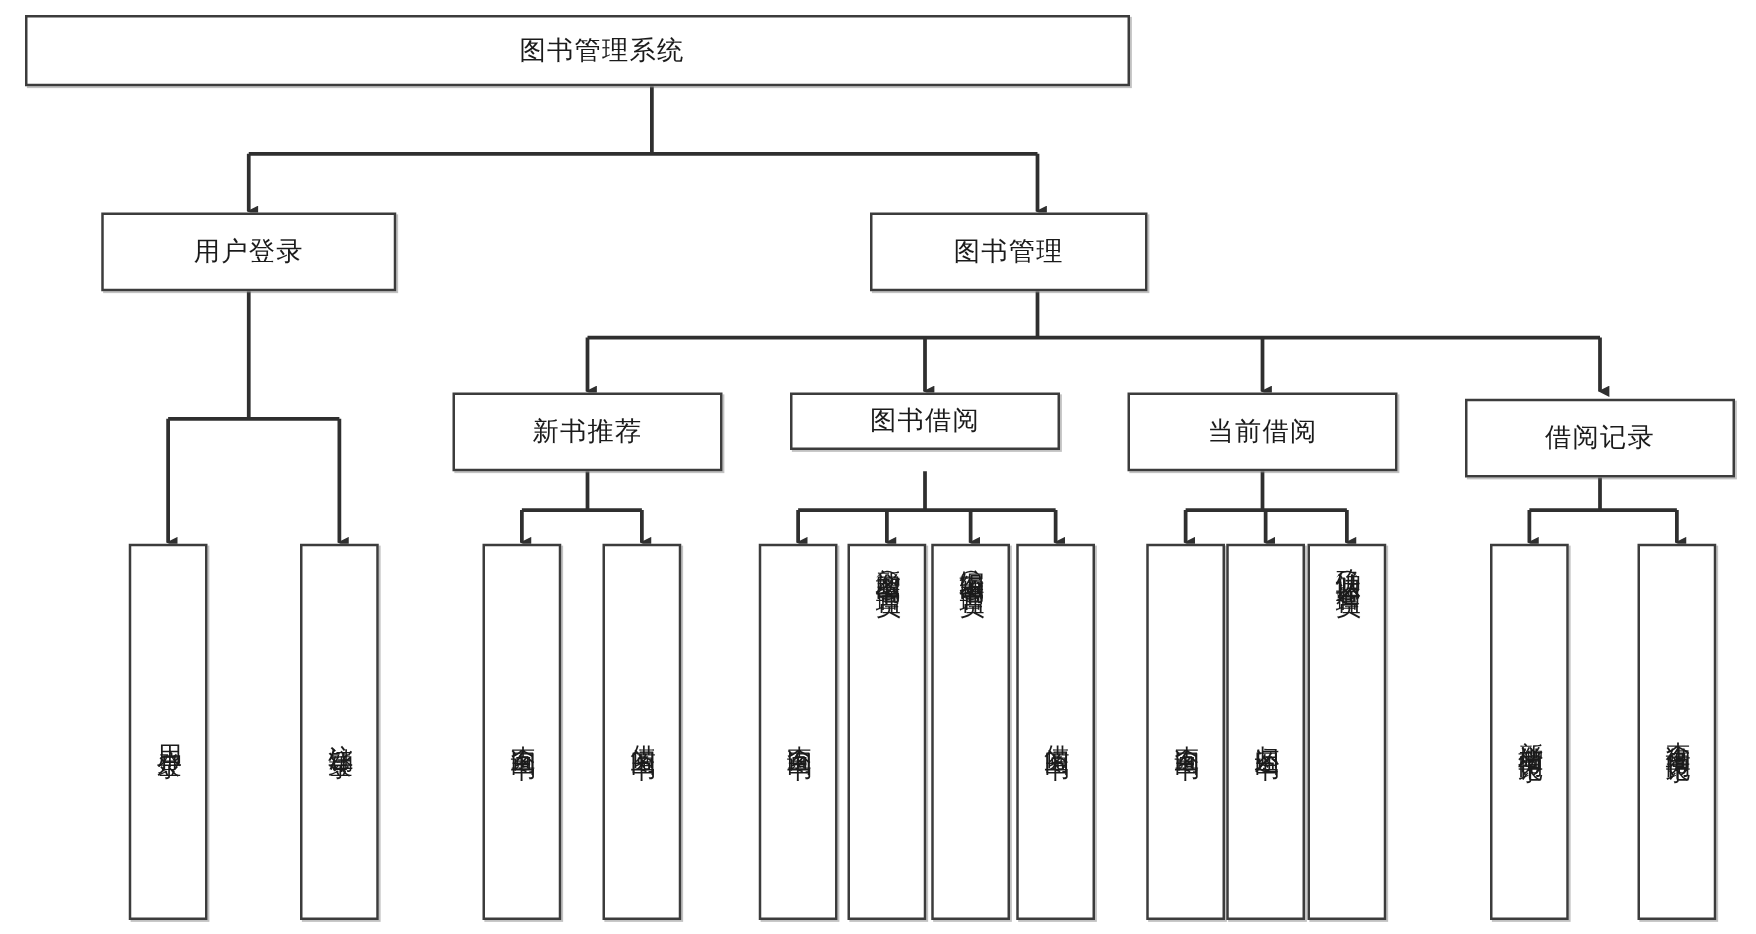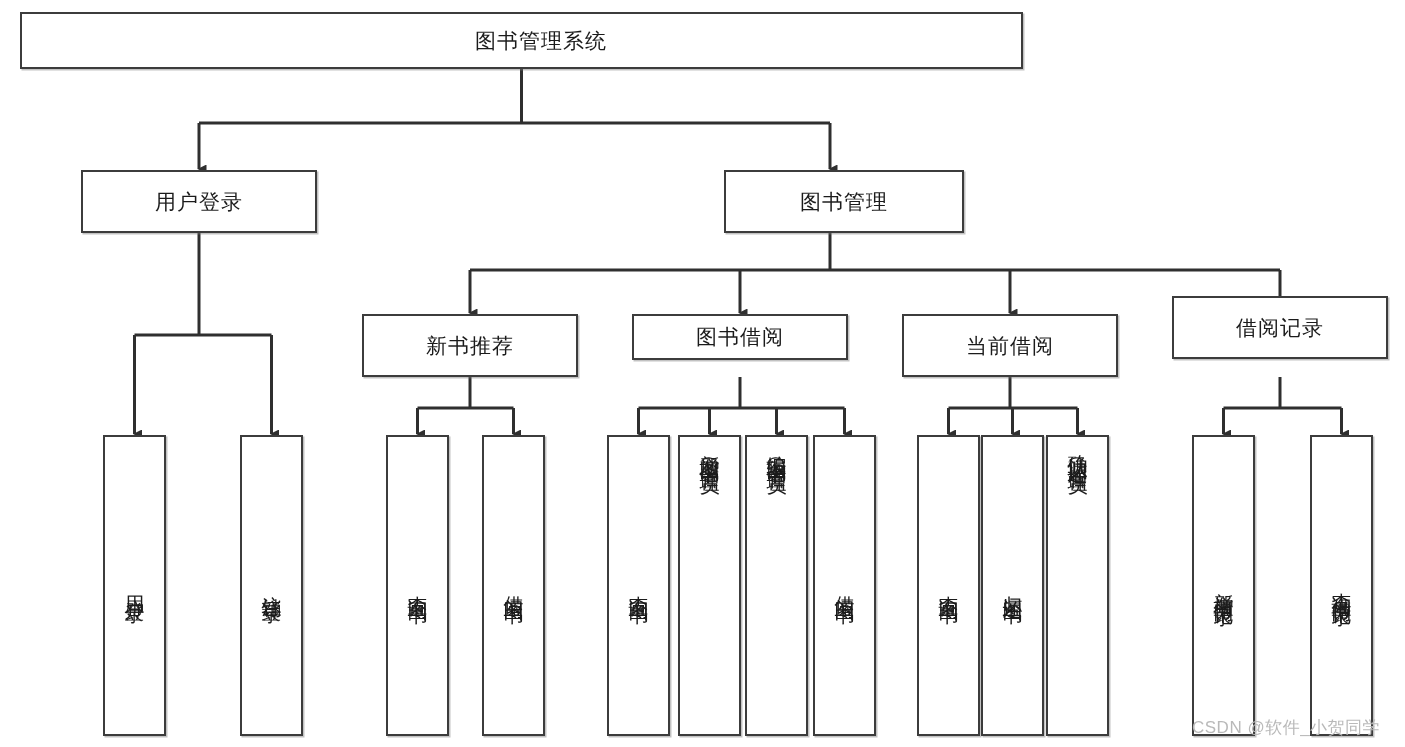--- a/index.html
+++ b/index.html
@@ -111,41 +111,41 @@
         <path d="M 948.5 408 L 948.5 434" marker-end="url(#arrow)"></path>
         <path d="M 1012.5 408 L 1012.5 434" marker-end="url(#arrow)"></path>
         <path d="M 1077.5 408 L 1077.5 434" marker-end="url(#arrow)"></path>
         <path d="M 1280 377 L 1280 408"></path>
         <path d="M 1223.5 408 L 1341.5 408"></path>
         <path d="M 1223.5 408 L 1223.5 434" marker-end="url(#arrow)"></path>
         <path d="M 1341.5 408 L 1341.5 434" marker-end="url(#arrow)"></path>
       </g>
   </svg>
 
-  <div class="node root" id="root-node" style="left: 20px; top: 12px; width: 1003px; height: 57px; padding-left: 39px;">
+  <div class="node root" id="root-node" style="left: 20px; top: 12px; width: 884px; height: 57px; padding-left: 39px;">
     <span class="label">图书管理系统</span>
   </div>
 
   <div class="node" id="node-user-login" style="left: 81px; top: 170px; width: 236px; height: 63px;">
     <span class="label">用户登录</span>
   </div>
-  <div class="node" id="node-book-management" style="left: 724px; top: 170px; width: 240px; height: 63px;">
+  <div class="node" id="node-book-management" style="left: 696px; top: 170px; width: 222px; height: 63px;">
     <span class="label">图书管理</span>
   </div>
 
   <div class="node" id="node-new-book-recommend" style="left: 362px; top: 314px; width: 216px; height: 63px;">
     <span class="label">新书推荐</span>
   </div>
   <div class="node" id="node-book-borrow" style="left: 632px; top: 314px; width: 216px; height: 46px;">
     <span class="label">图书借阅</span>
   </div>
   <div class="node" id="node-current-borrow" style="left: 902px; top: 314px; width: 216px; height: 63px; align-items: center;">
     <span class="label">当前借阅</span>
   </div>
-  <div class="node" id="node-borrow-record" style="left: 1172px; top: 296px; width: 216px; height: 63px;">
+  <div class="node" id="node-borrow-record" style="left: 1172px; top: 319px; width: 216px; height: 63px;">
     <span class="label">借阅记录</span>
   </div>
 
   <div id="leaf-container">
       <div class="node leaf" style="left: 103px; top: 435px; width: 63px; height: 301px;">
         <span class="label">用户登录</span>
       </div>
       <div class="node leaf" style="left: 240px; top: 435px; width: 63px; height: 301px;">
         <span class="label">注销登录</span>
       </div>
@@ -177,15 +177,14 @@
         <span class="label">确认归还（管理员）</span>
       </div>
       <div class="node leaf" style="left: 1192px; top: 435px; width: 63px; height: 301px;">
         <span class="label">新增借阅记录</span>
       </div>
       <div class="node leaf" style="left: 1310px; top: 435px; width: 63px; height: 301px;">
         <span class="label">查询借阅记录</span>
       </div>
     </div>
 
-  <div class="watermark" style="left: 1192px; top: 716px;">CSDN @软件_小贺同学</div>
 
 </div>
 
 </body></html>

